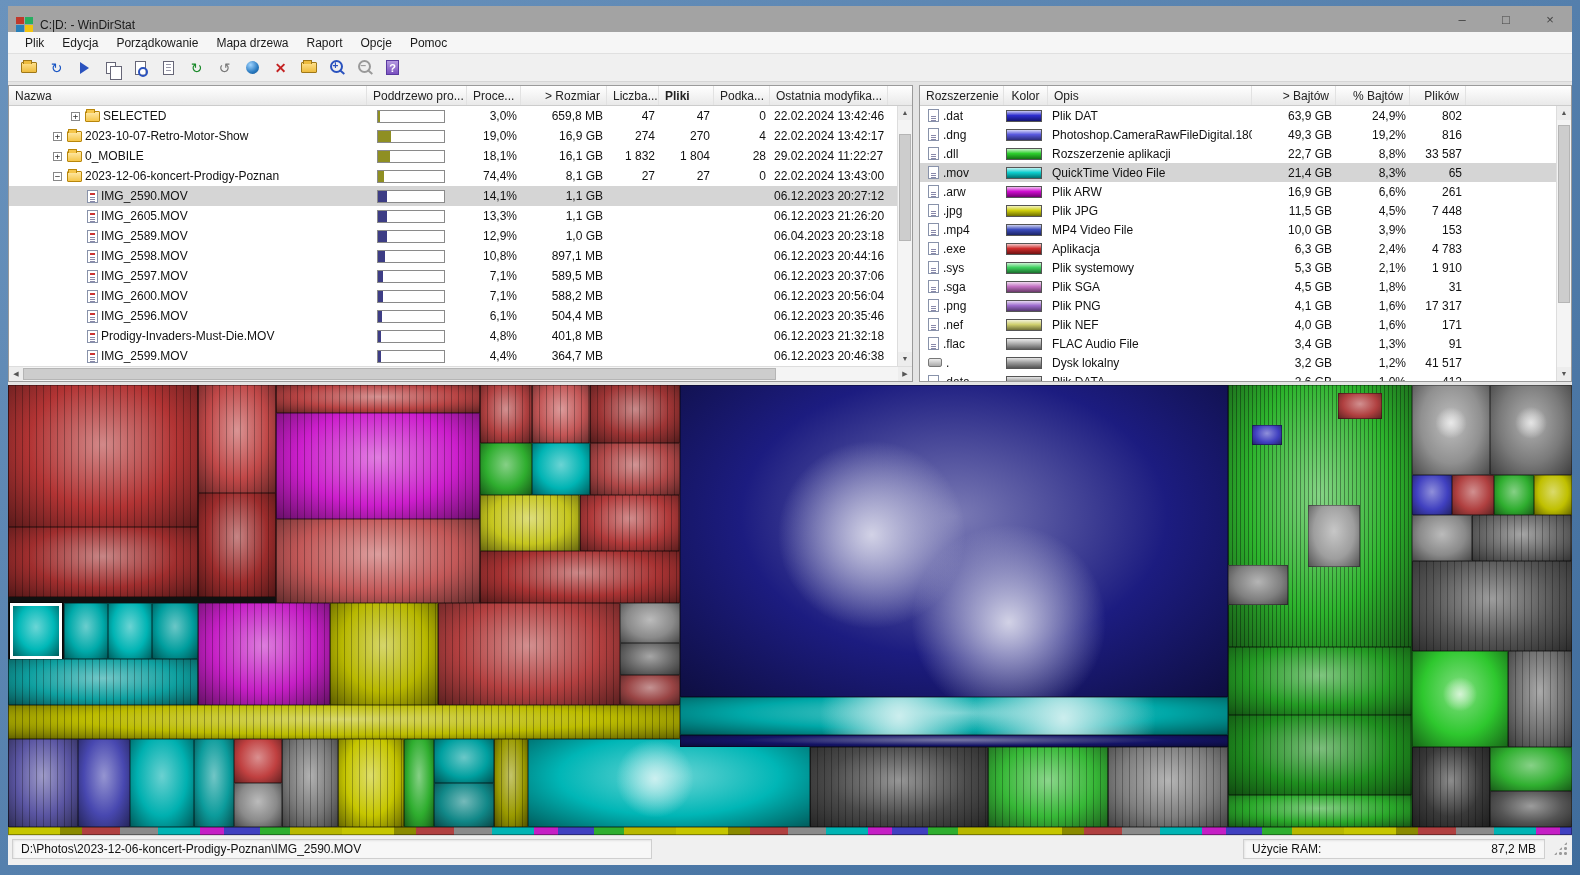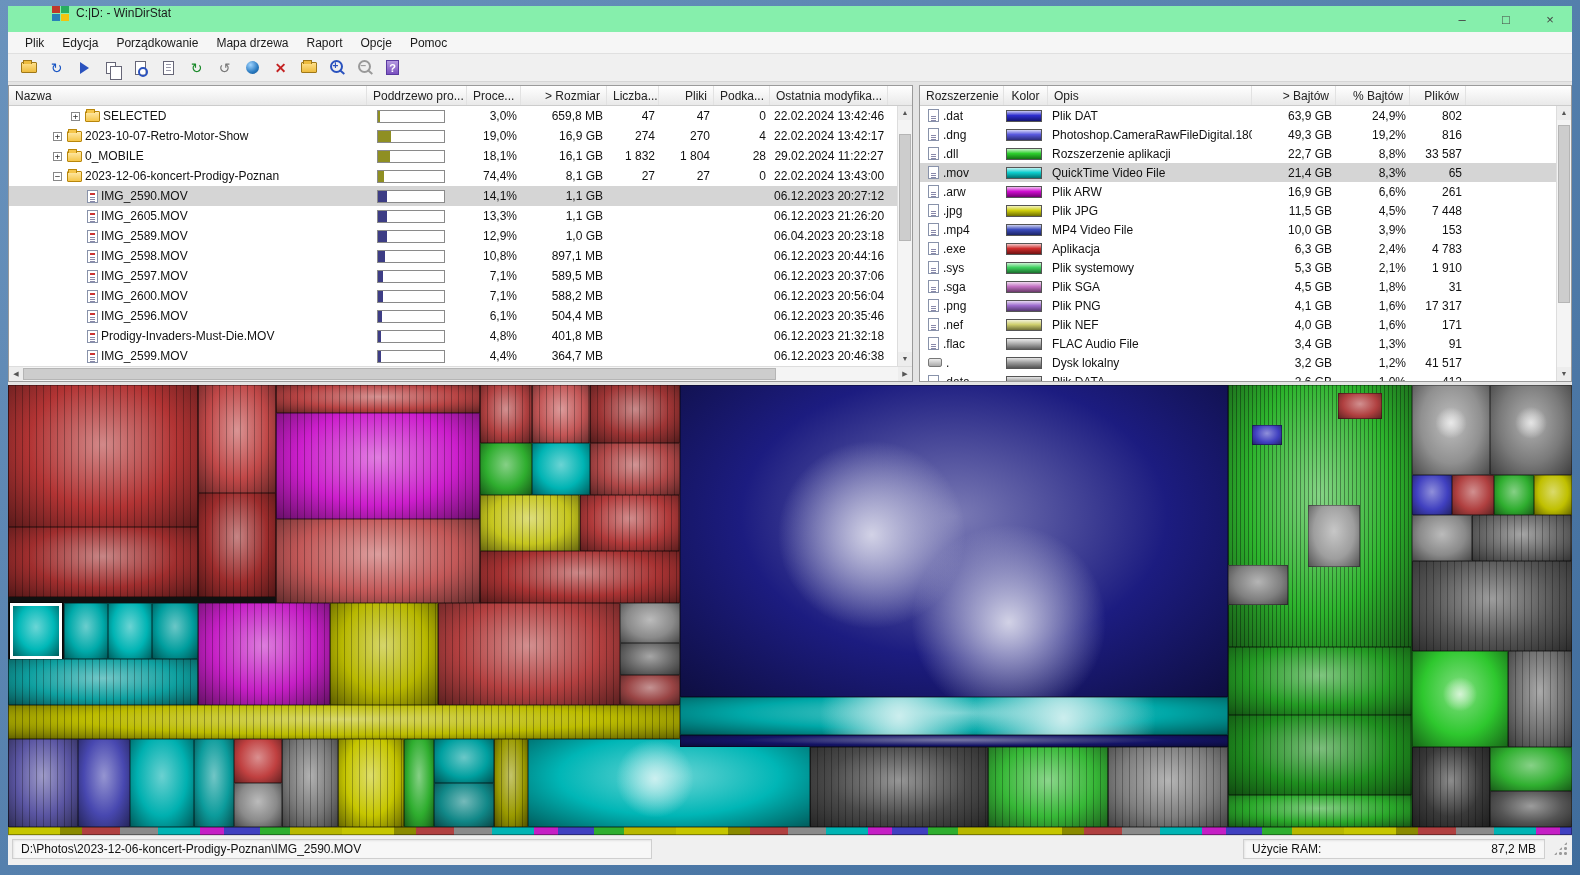--- a/index.html
+++ b/index.html
@@ -1,21 +1,21 @@
 <!DOCTYPE html>
 <html><head>
 <meta charset="utf-8">
 <style>
 *{margin:0;padding:0;box-sizing:border-box;}
 html,body{width:1580px;height:875px;overflow:hidden;}
 body{font-family:"Liberation Sans",sans-serif;font-size:12px;background:linear-gradient(150deg,#6a93bd,#3f6c9c);}
 .window{position:absolute;inset:0;padding:6px 8px 10px;display:flex;flex-direction:column;}
 .chrome{flex:1;display:flex;flex-direction:column;background:#f0f0f0;overflow:hidden;}
 
-.titlebar{height:26px;flex:none;display:flex;align-items:flex-start;background:#86efac;padding-left:36px;}
+.titlebar{height:26px;flex:none;display:flex;align-items:flex-end;background:#a3a3a3;}
 .app-ico{width:17px;height:15px;margin:0 7px 0 8px;flex:none;background:
  linear-gradient(#c0392b,#c0392b) 0 0/8px 7px no-repeat,
  linear-gradient(#27ae60,#27ae60) 9px 0/8px 7px no-repeat,
  linear-gradient(#2980b9,#2980b9) 0 8px/8px 7px no-repeat,
  linear-gradient(#f1c40f,#f1c40f) 9px 8px/8px 7px no-repeat;}
 .title-text{color:#1a1a1a;font-size:12px;}
 .spacer{flex:1;}
 .wbtn{width:44px;height:26px;display:flex;align-items:center;justify-content:center;font-size:13px;color:#444;}
 
 .menubar{height:22px;flex:none;display:flex;align-items:center;background:#f6f6f6;border-bottom:1px solid #e0e0e0;padding-left:8px;color:#1a1a1a;}
@@ -64,21 +64,21 @@
 .erow{height:19px;}
 .sel{background:#d5d5d5;}
 .cell{flex:none;overflow:hidden;padding:0 4px;}
 .c-name{width:358px;display:flex;align-items:center;padding:0;}
 .c-bar{width:100px;}
 .c-pct{width:54px;text-align:right;}
 .c-size{width:86px;text-align:right;}
 .c-items{width:52px;text-align:right;}
 .c-files{width:55px;text-align:right;}
 .c-sub{width:56px;text-align:right;}
-.c-mod{width:118px;text-align:center;}
+.c-mod{width:118px;text-align:left;}
 .ind{flex:none;display:inline-block;height:1px;}
 .exp{width:9px;height:9px;border:1px solid #888;background:#fff;font-size:9px;line-height:7px;text-align:center;flex:none;margin-right:4px;color:#333;font-family:"DejaVu Sans Mono",monospace;}
 .nm{margin-left:3px;}
 .fold-ico{width:15px;height:11px;background:linear-gradient(#ffe9a8,#f5c64a);border:1px solid #b8860b;border-radius:1px;position:relative;flex:none;margin-left:1px;}
 .fold-ico::before{content:"";position:absolute;top:-3px;left:0;width:7px;height:3px;background:#f5c64a;border:1px solid #b8860b;border-bottom:none;border-radius:1px 1px 0 0;}
 .file-ico,.doc-ico{width:11px;height:13px;background:#fff;border:1px solid #8892aa;position:relative;flex:none;}
 .file-ico::before{content:"";position:absolute;left:2px;right:2px;top:2px;height:2px;background:#c33;}
 .file-ico::after,.doc-ico::after{content:"";position:absolute;left:2px;right:2px;top:6px;height:5px;background:repeating-linear-gradient(#88a 0 1px,transparent 1px 2px);}
 .drv-ico{width:14px;height:9px;background:linear-gradient(#eee,#aaa);border:1px solid #777;border-radius:2px;flex:none;}
 .pbar{width:68px;height:13px;border:1px solid #8a8a8a;background:#fff;margin-left:6px;display:block;}
@@ -177,21 +177,21 @@
       </div>
 
     <div class="main">
       <div class="panel left">
         <div class="phead">
             <div class="hcell" style="width: 358px; text-align: left;">Nazwa</div>
             <div class="hcell" style="width: 100px; text-align: center;">Poddrzewo pro...</div>
             <div class="hcell" style="width: 54px; text-align: right;">Proce...</div>
             <div class="hcell" style="width: 86px; text-align: right;">&gt; Rozmiar</div>
             <div class="hcell" style="width: 52px; text-align: right;">Liczba...</div>
-            <div class="hcell" style="width: 55px; text-align: right;">Pliki</div>
+            <div class="hcell" style="width: 55px;  font-weight: bold;">Pliki</div>
             <div class="hcell" style="width: 56px; text-align: right;">Podka...</div>
             <div class="hcell" style="width: 118px; text-align: left;">Ostatnia modyfika...</div>
             <div class="hcell hfill"></div>
           </div>
         <div class="pbody">
           <div class="rows">
               <div class="trow">
                 <div class="cell c-name">
                   <span class="ind" style="width:62px"></span>
                   <span class="exp">+</span>

